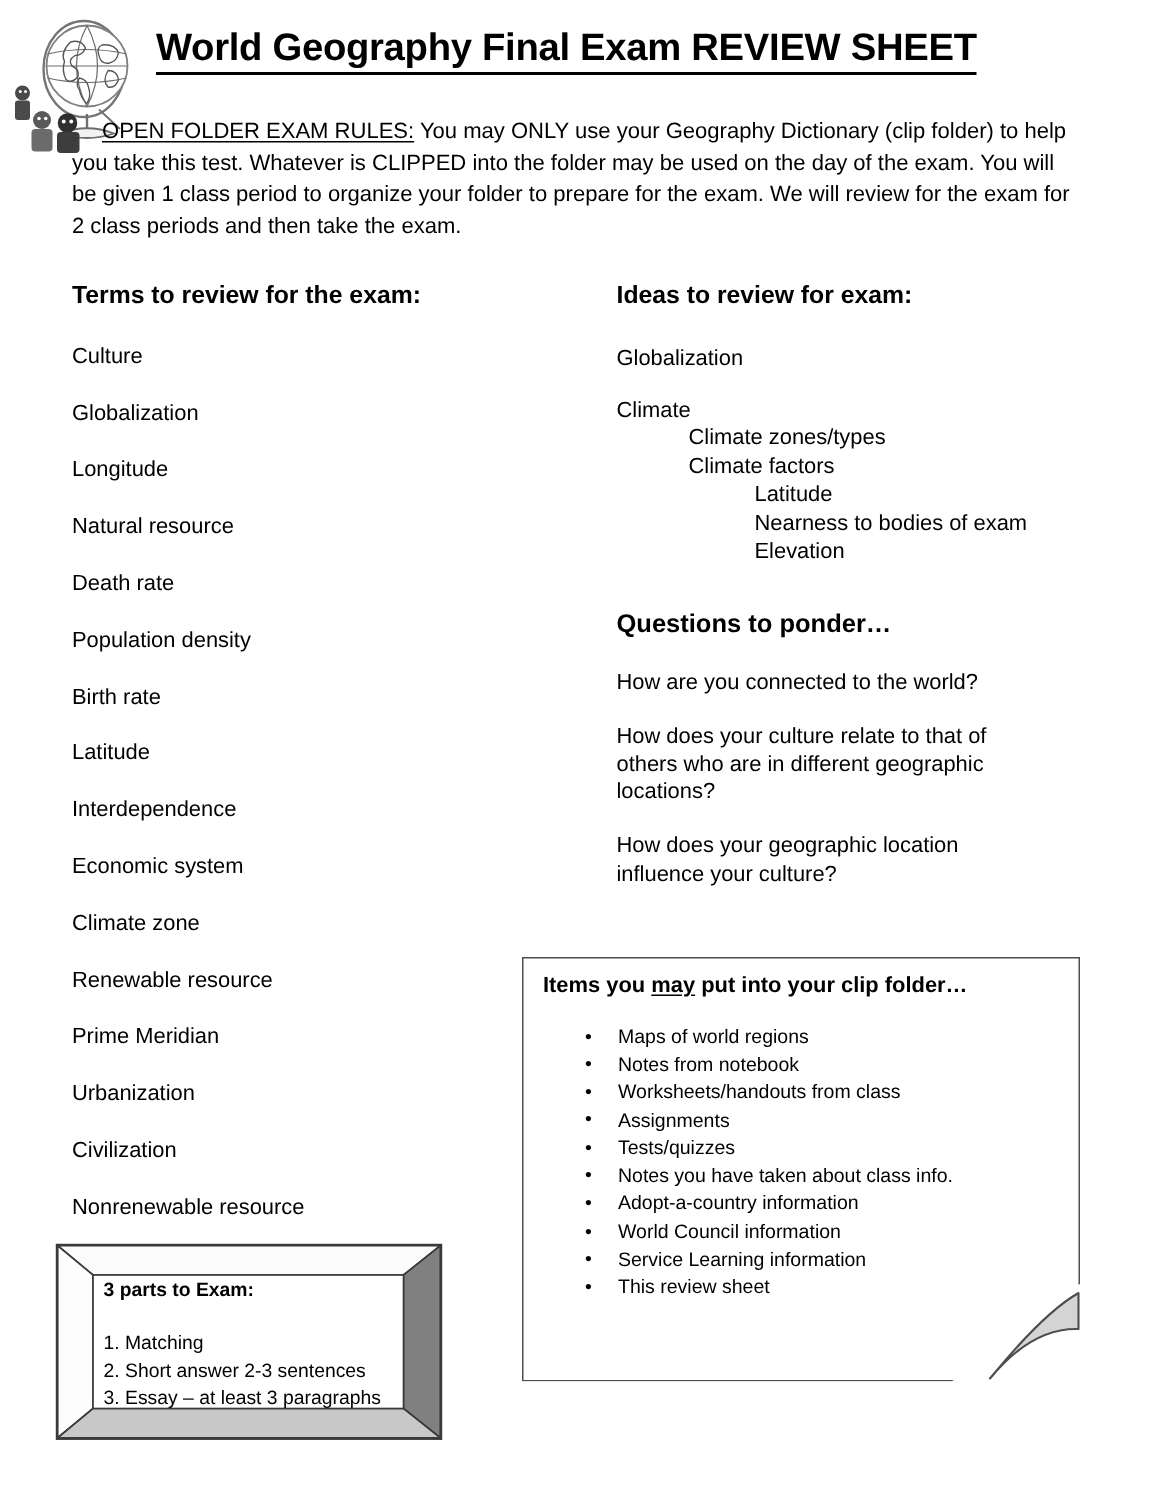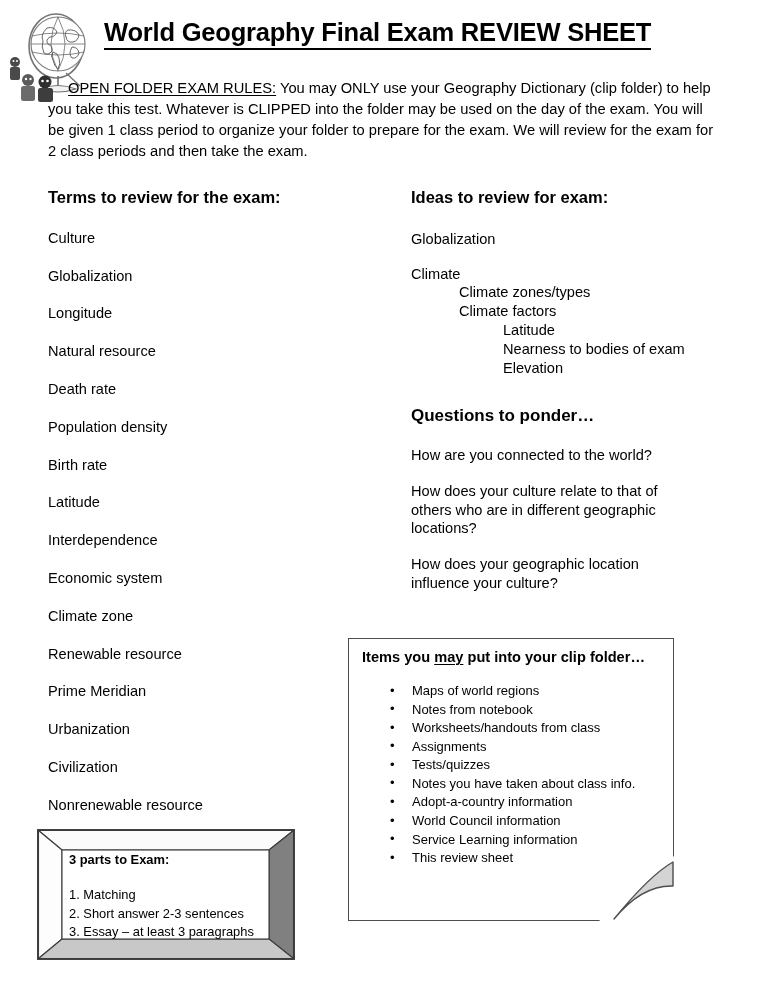--- a/index.html
+++ b/index.html
@@ -113,21 +113,21 @@
     line-height: 1.29;
     margin-bottom: 17px;
     max-width: 268px;
   }
 
   
   #clipfolder-note {
     position: absolute;
     left: 348px;
     top: 638px;
-    width: 326px;
+    width: 372px;
     height: 283px;
   }
   #clipfolder-note .page {
     position: absolute;
     inset: 0;
     background: #ffffff;
     border: 1.4px solid #4d4d4d;
     box-sizing: border-box;
     
     clip-path: polygon(0 0, 100% 0, 100% 77%, 77% 100%, 0 100%);

